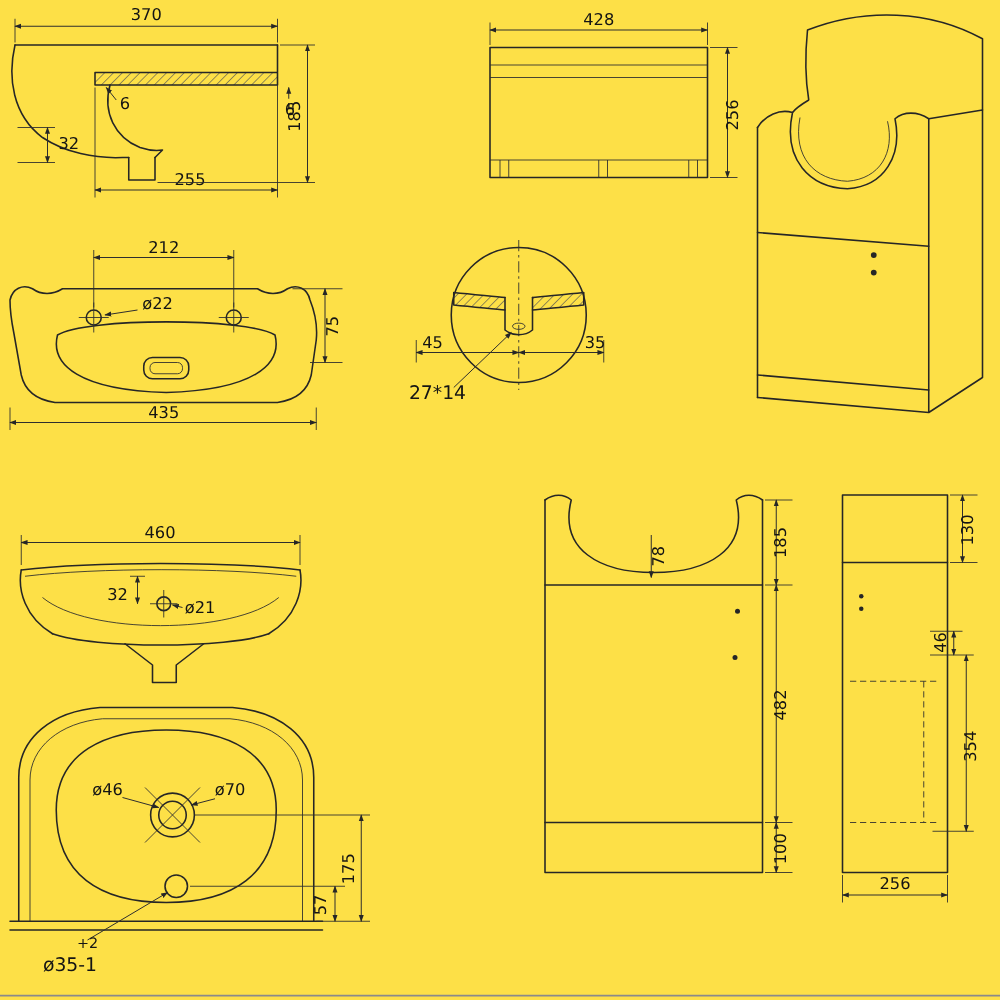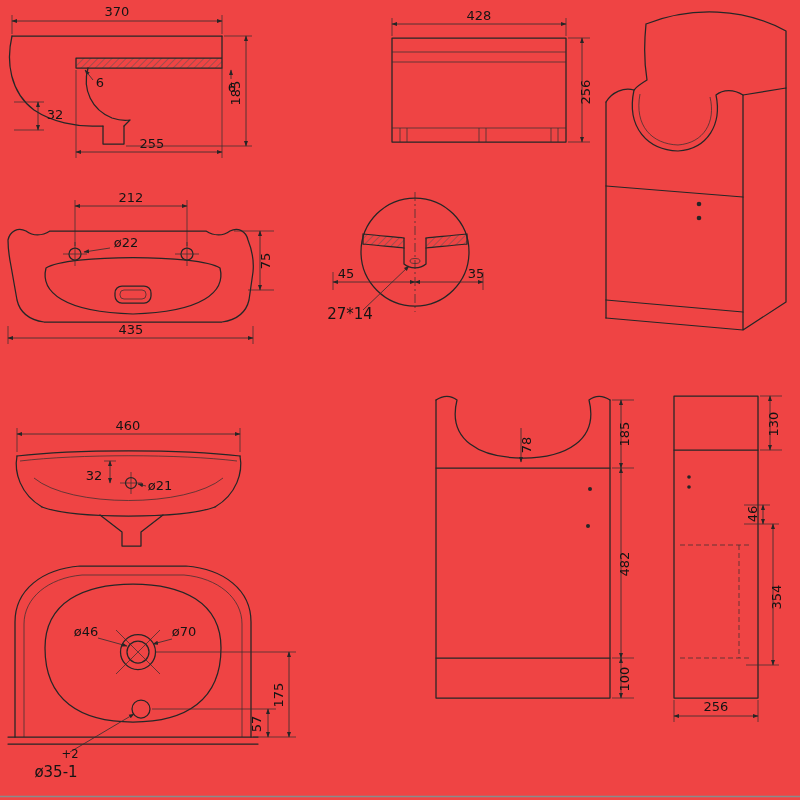--- a/index.html
+++ b/index.html
@@ -1,16 +1,16 @@
 <!DOCTYPE html>
 <html><head>
 <meta charset="utf-8">
 <style>
   html,body{margin:0;padding:0;background:#ffffff}
-  .sheet{position:relative;width:800px;height:800px;background:#ef4444;overflow:hidden;
+  .sheet{position:relative;width:800px;height:800px;background:#fde047;overflow:hidden;
          font-family:"DejaVu Sans",sans-serif}
   svg{display:block}
   .o{fill:none;stroke:#262626;stroke-width:1.25;stroke-linecap:round;stroke-linejoin:round}
   .t{fill:none;stroke:#2e2e2e;stroke-width:.7}
   .d{fill:none;stroke:#2e2e2e;stroke-width:.8}
   .dash{stroke-dasharray:5 3}
   .cl{stroke-dasharray:9 3 2 3}
   .dot{fill:#262626;stroke:none}
   text{fill:#141414;font-size:13px;font-family:"DejaVu Sans",sans-serif;text-anchor:middle}
   .big{font-size:15px}

